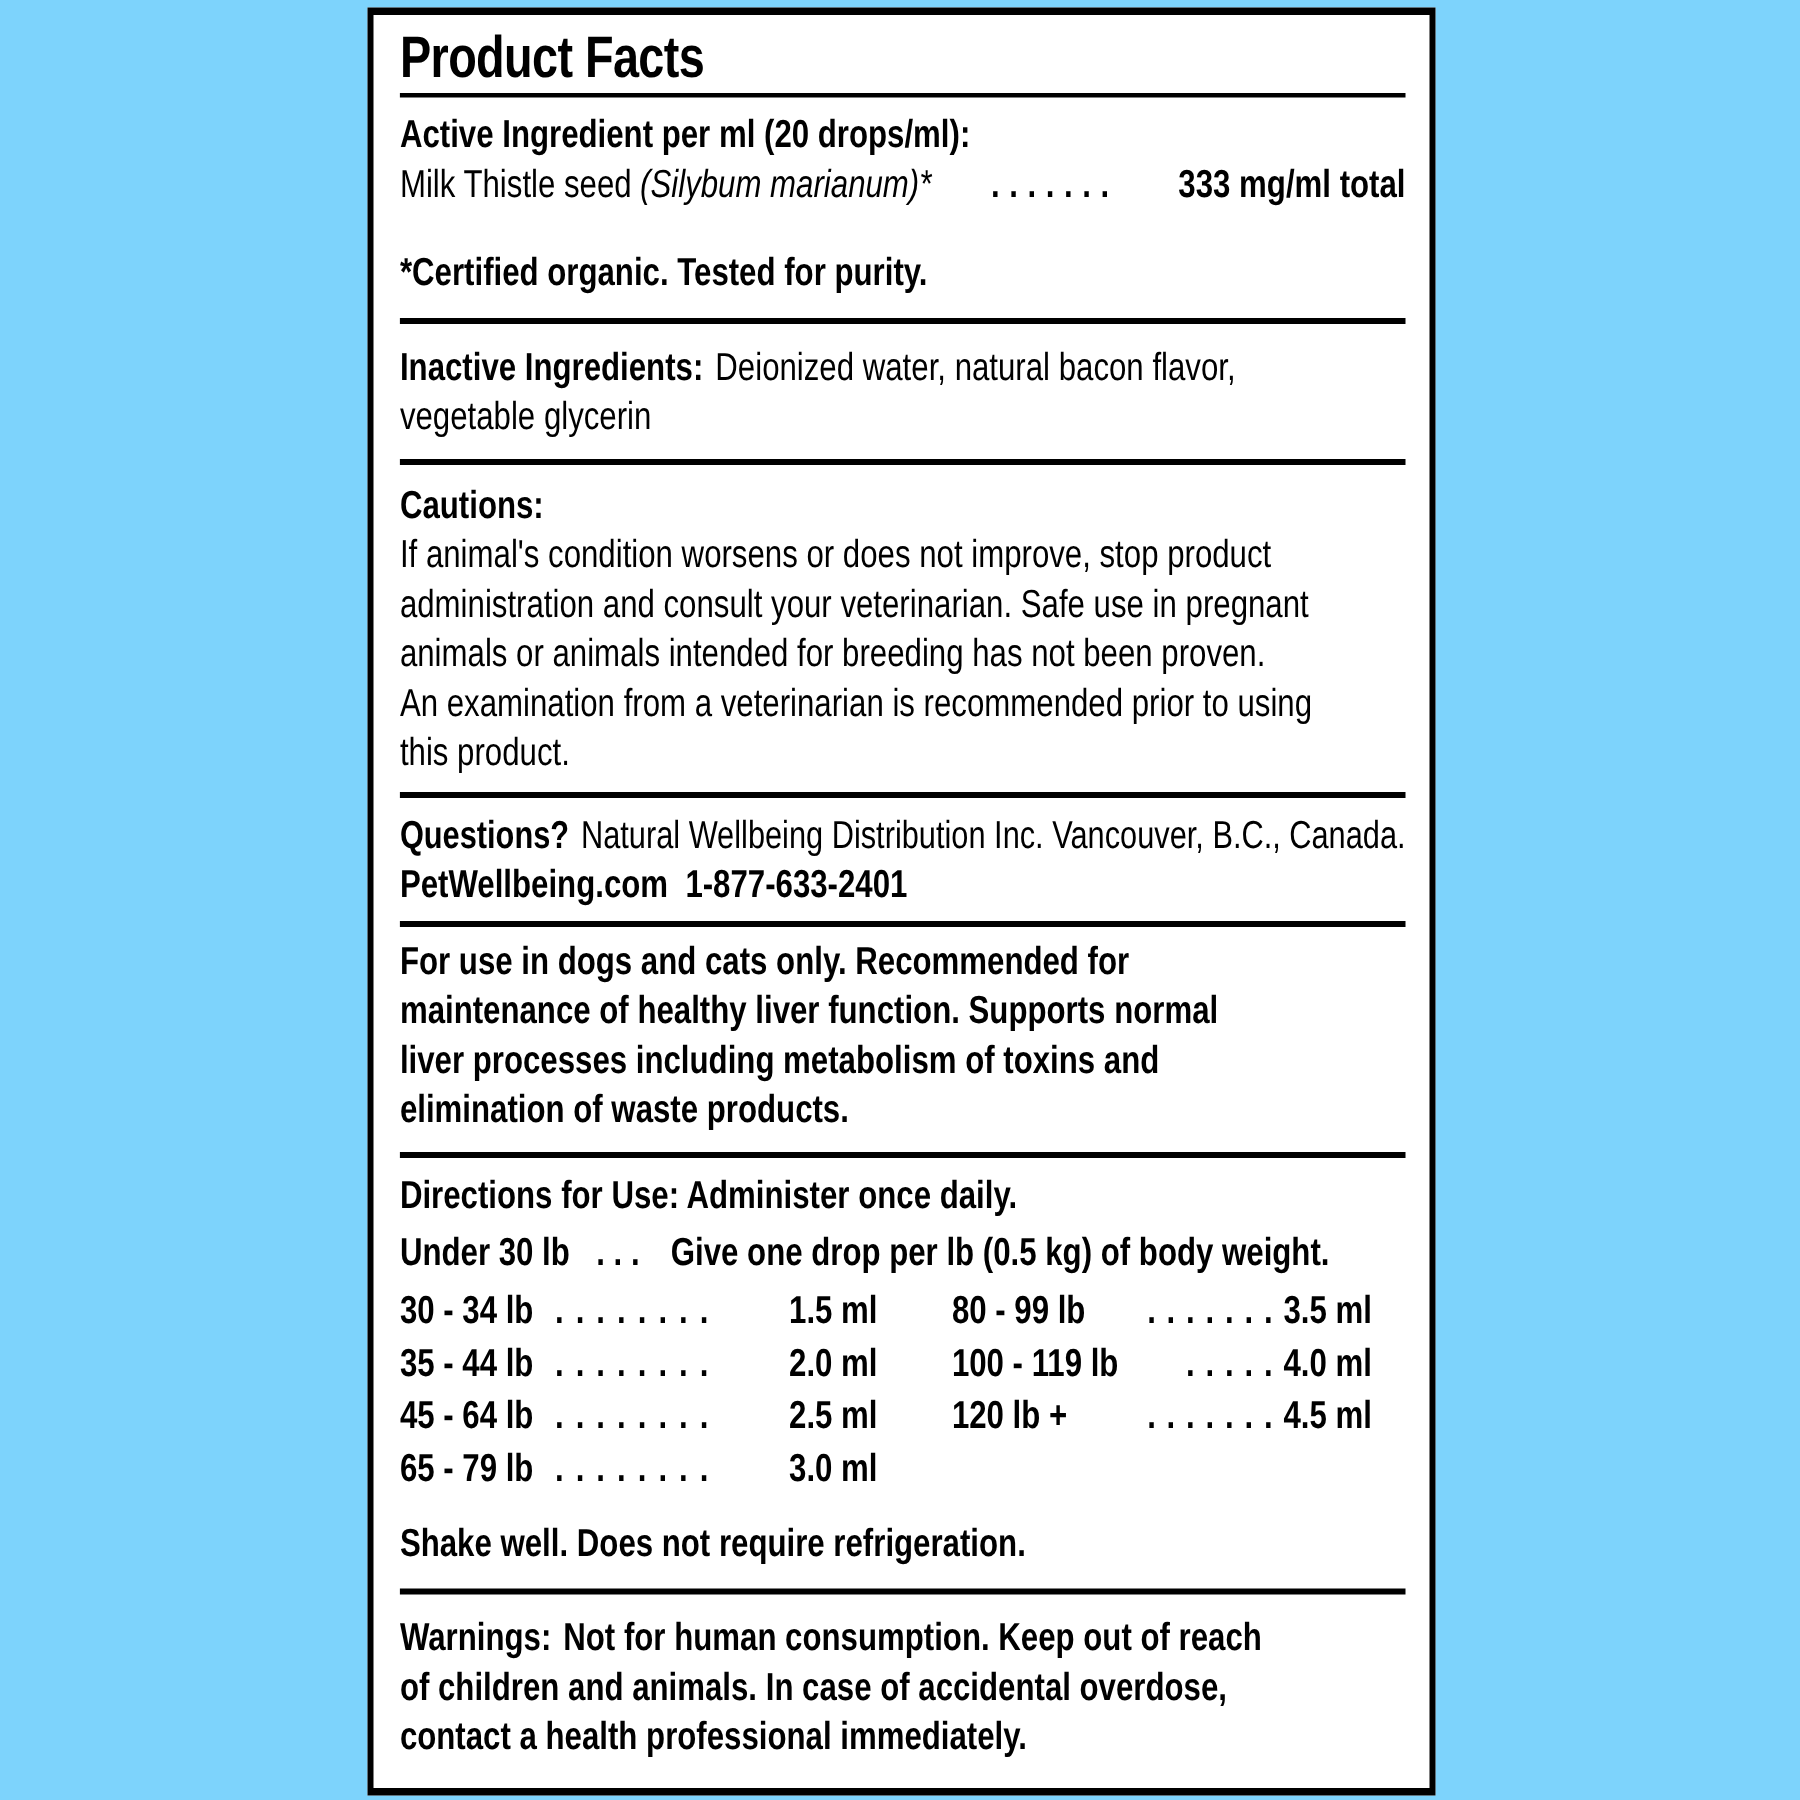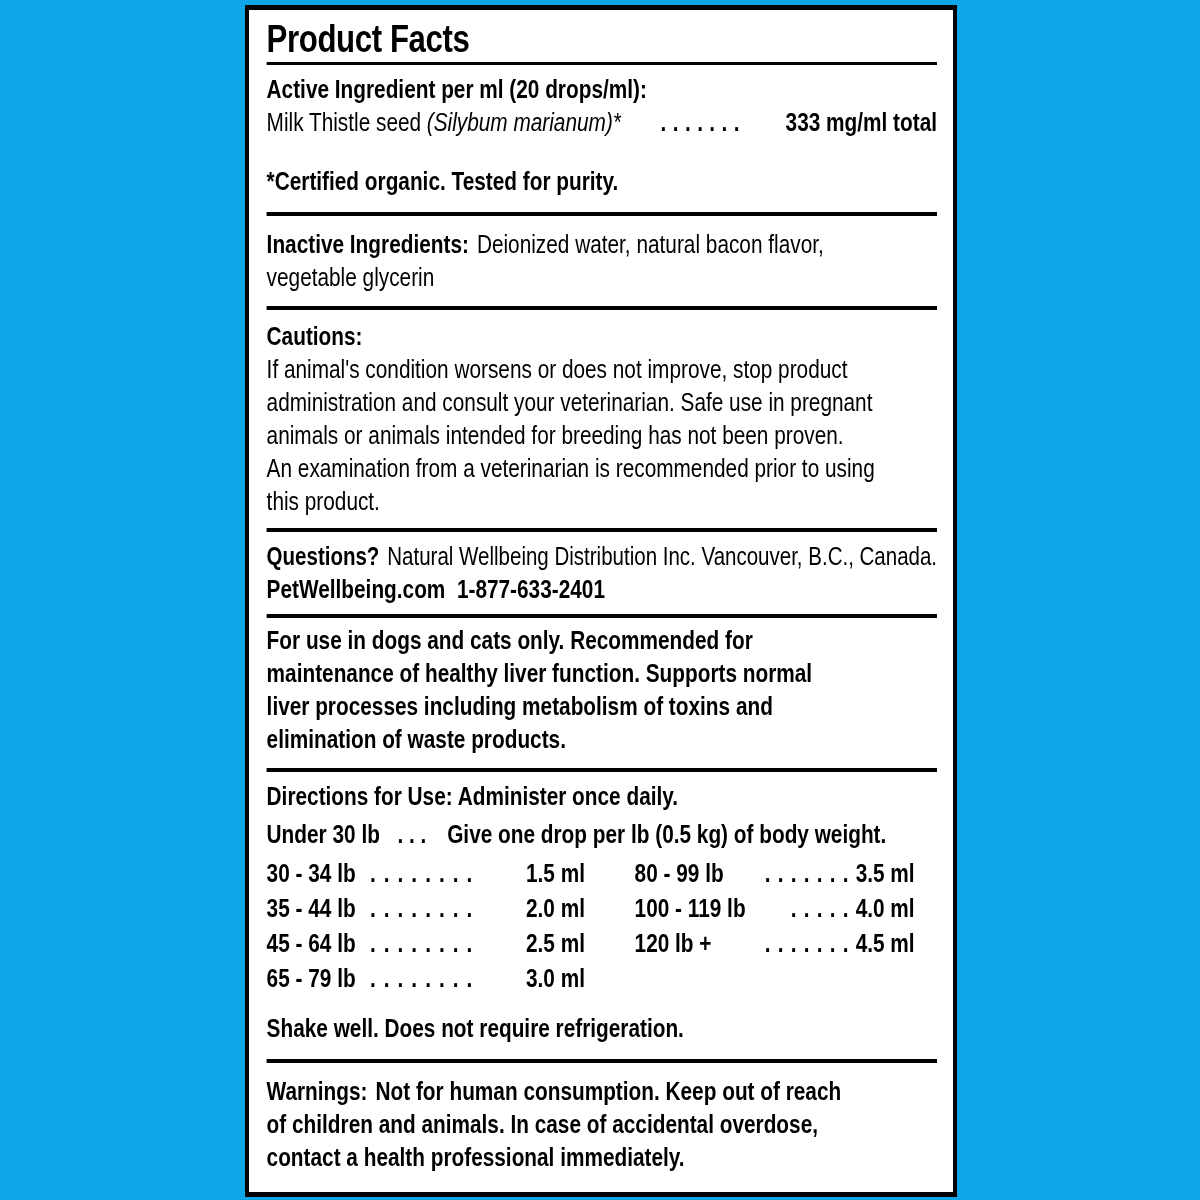--- a/index.html
+++ b/index.html
@@ -8,21 +8,21 @@
     background: #ffffff;
     width: 1200px;
     height: 1200px;
     font-family: "Liberation Sans", "DejaVu Sans", sans-serif;
     color: #000;
   }
   .page {
     position: relative;
     width: 1200px;
     height: 1200px;
-    background: #0ea5e9;
+    background: #7dd3fc;
     overflow: hidden;
   }
   
   .panel {
     position: absolute;
     left: 245px;
     top: 5px;
     width: 890px;
     height: 1192px;
     box-sizing: border-box;

